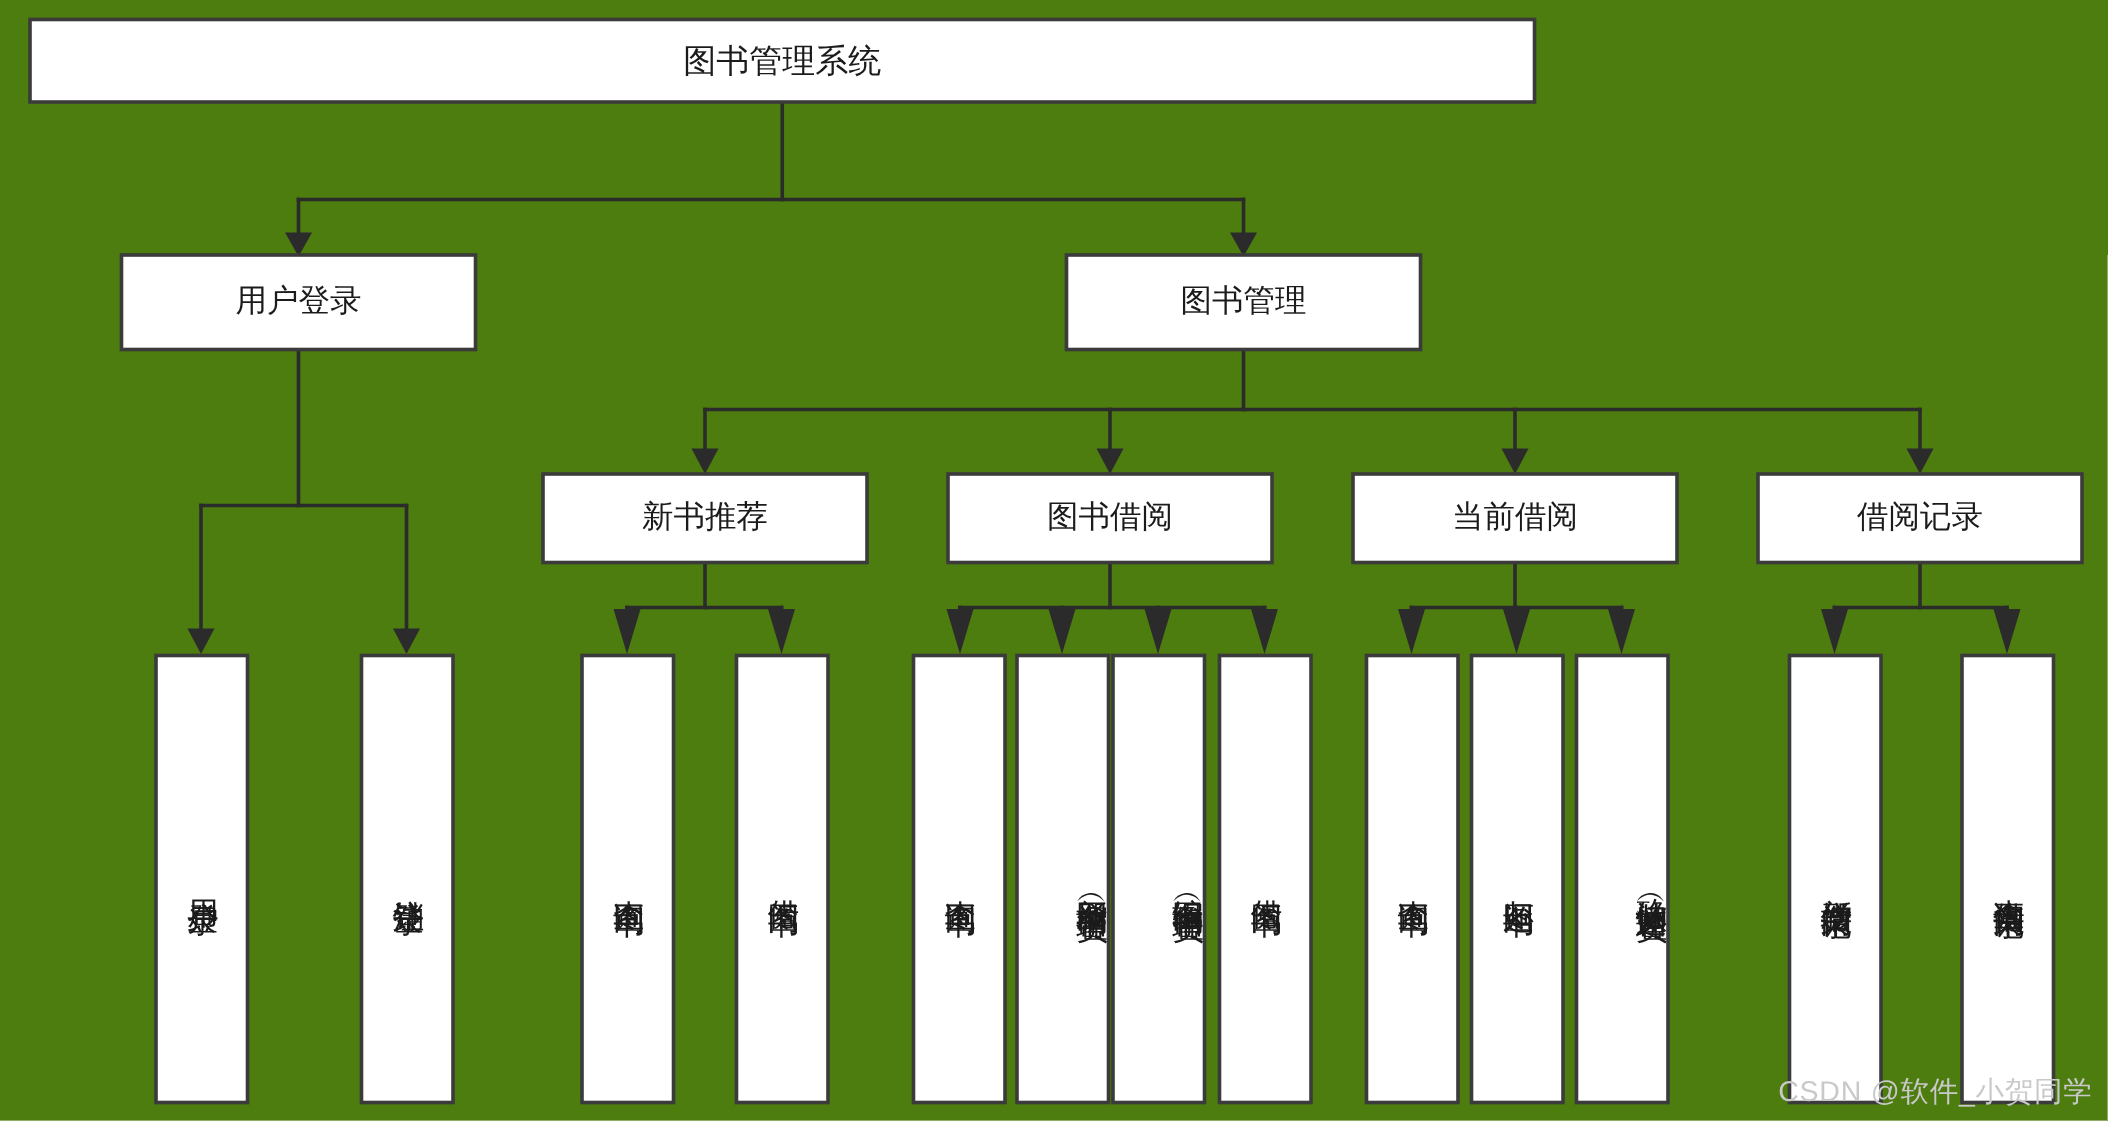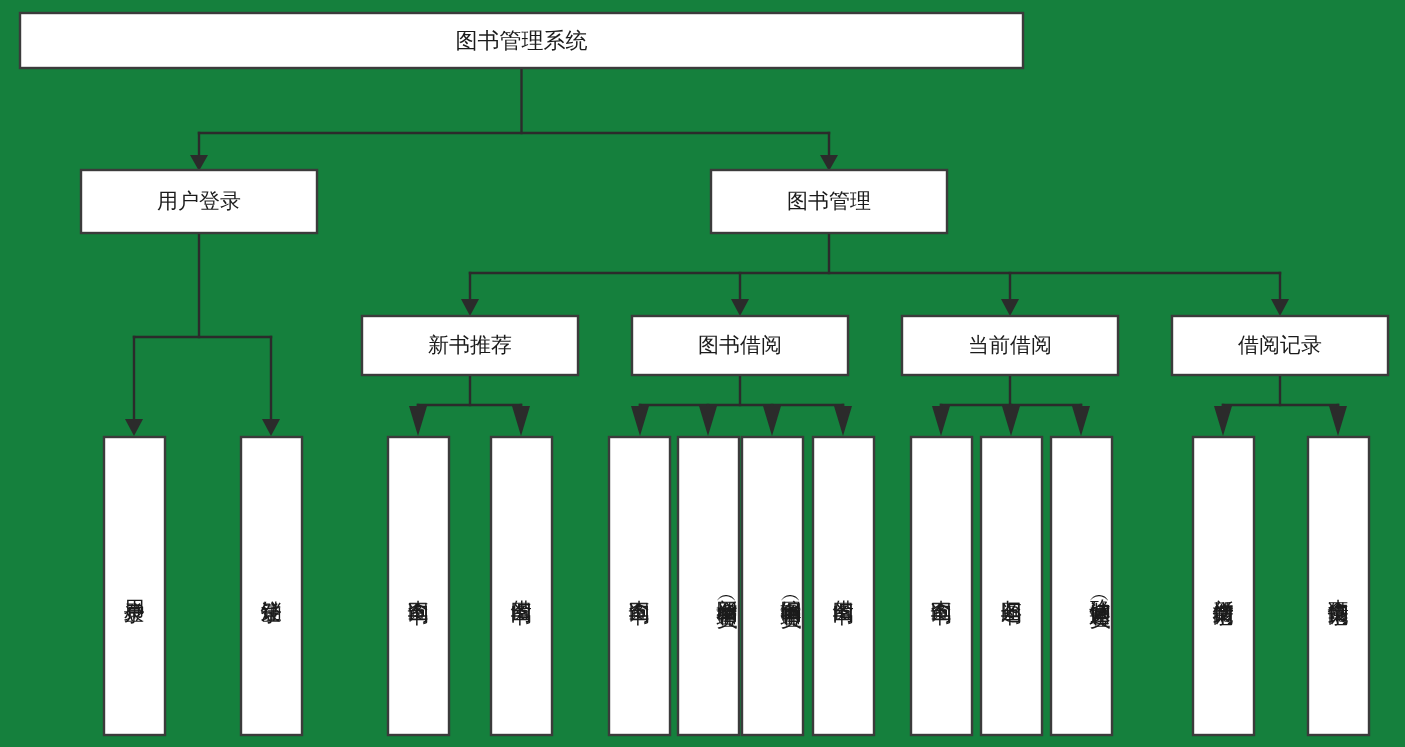--- a/index.html
+++ b/index.html
@@ -12,21 +12,21 @@
     width: 1405px;
     height: 747px;
     font-family: "Liberation Sans", "DejaVu Sans", sans-serif;
     overflow: hidden;
     position: relative;
   }
   #diagram-root {
     position: relative;
     width: 1405px;
     height: 747px;
-    background: #15803d;
+    background: #4d7c0f;
     text-decoration: underline;
   }
   svg#diagram-svg {
     position: absolute;
     left: 0;
     top: 0;
     width: 1405px;
     height: 747px;
     display: block;
   }
@@ -240,14 +240,15 @@
   <div class="leaf-label" style="left:742px; top:437px; width:61px; height:298px; align-items:flex-start; padding-top:6px; box-sizing:border-box;">编辑图书（管理员）</div>
   <div class="leaf-label" style="left:813px; top:437px; width:61px; height:298px;">借阅图书</div>
 
   <div class="leaf-label" style="left:911px; top:437px; width:61px; height:298px;">查询图书</div>
   <div class="leaf-label" style="left:981px; top:437px; width:61px; height:298px;">归还图书</div>
   <div class="leaf-label" style="left:1051px; top:437px; width:61px; height:298px; align-items:flex-start; padding-top:6px; box-sizing:border-box;">确认归还（管理员）</div>
 
   <div class="leaf-label" style="left:1193px; top:437px; width:61px; height:298px;">新增借阅记录</div>
   <div class="leaf-label" style="left:1308px; top:437px; width:61px; height:298px;">查询借阅记录</div>
 
+  <div id="watermark">CSDN @软件_小贺同学</div>
 
 </div>
 
 </body></html>

